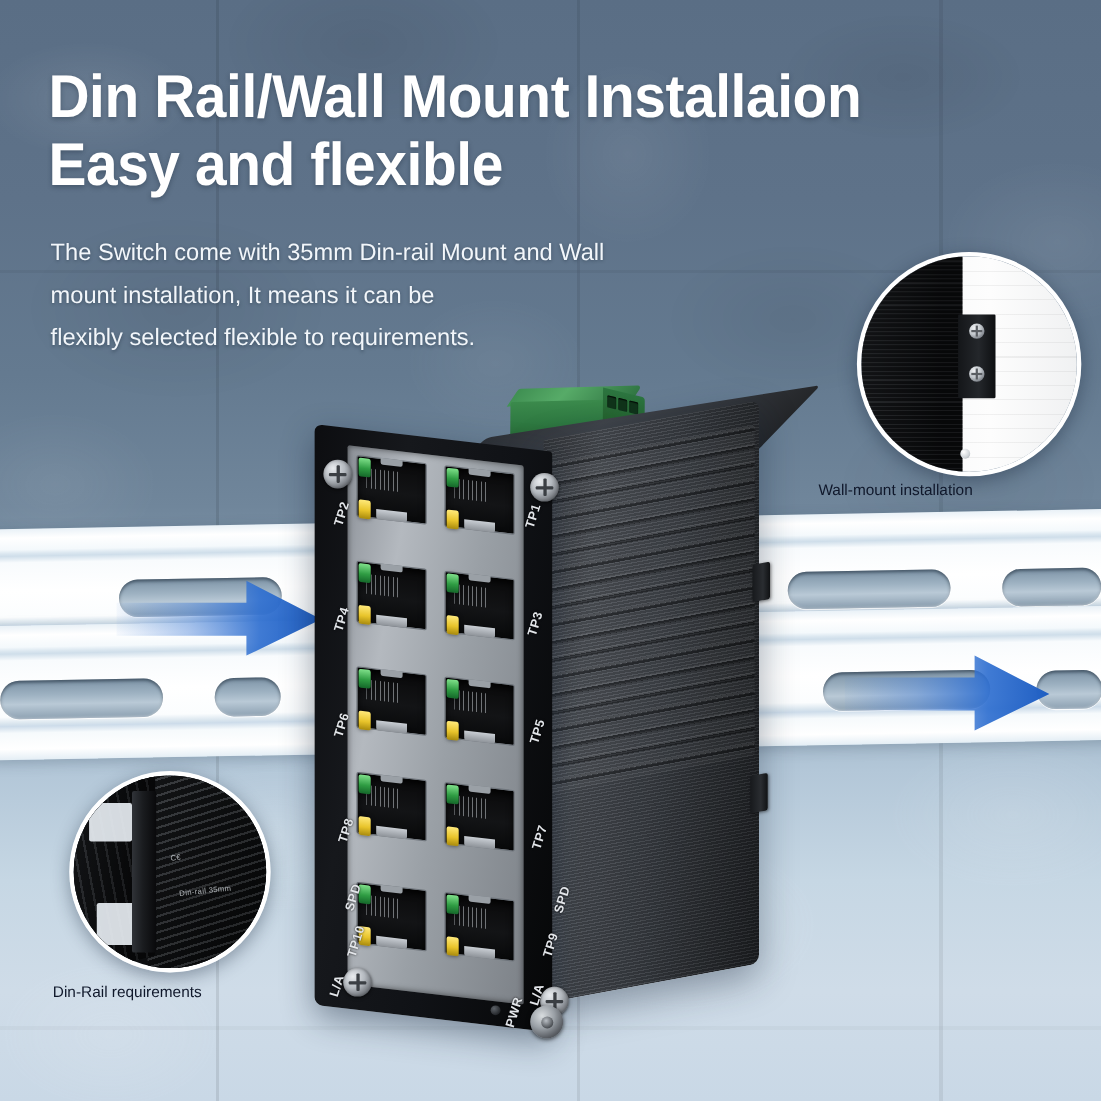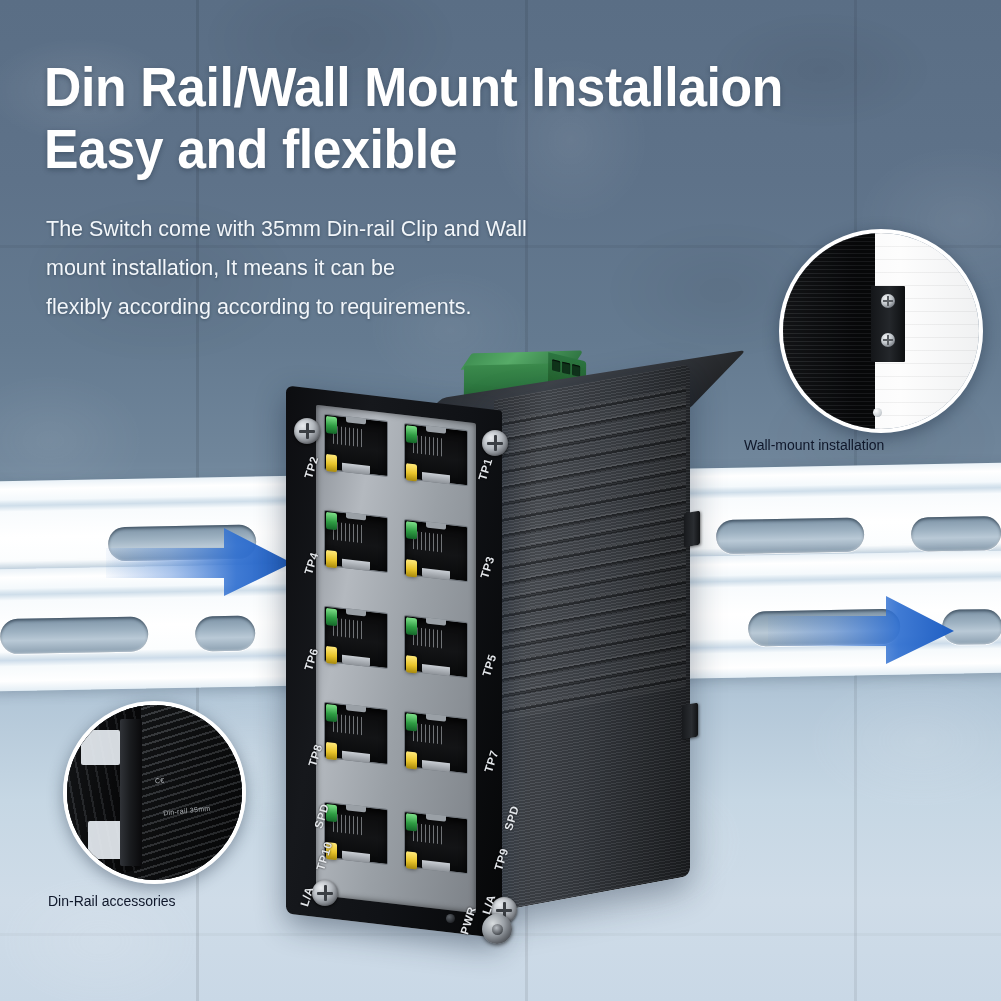--- a/index.html
+++ b/index.html
@@ -615,26 +615,26 @@
       <div class="dr-bg"></div>
       <div class="dr-fins-a"></div>
       <div class="dr-fins-b"></div>
       <div class="dr-hole" style="left:8%;  top:14%; width:22%; height:20%;"></div>
       <div class="dr-hole" style="left:12%; top:66%; width:24%; height:22%;"></div>
       <div class="dr-clip"></div>
       <div class="dr-mark" style="left:50%; top:41%;">C€</div>
       <div class="dr-mark" style="left:55%; top:58%;">Din-rail 35mm</div>
     </div>
   </div>
-  <div class="caption caption-rail">Din-Rail accessories</div>
+  <div class="caption caption-rail">Din-Rail requirements</div>
 
   <div class="headline">
     <span class="l1">Din Rail/Wall Mount Installaion</span>
     <span class="l2">Easy and flexible</span>
   </div>
 
   <div class="subcopy">
-    <span>The Switch come with 35mm Din-rail Clip and Wall</span>
+    <span>The Switch come with 35mm Din-rail Mount and Wall</span>
     <span>mount installation, It means it can be</span>
-    <span>flexibly according according to requirements.</span>
+    <span>flexibly selected flexible to requirements.</span>
   </div>
 
 </div>
 
 </body></html>

